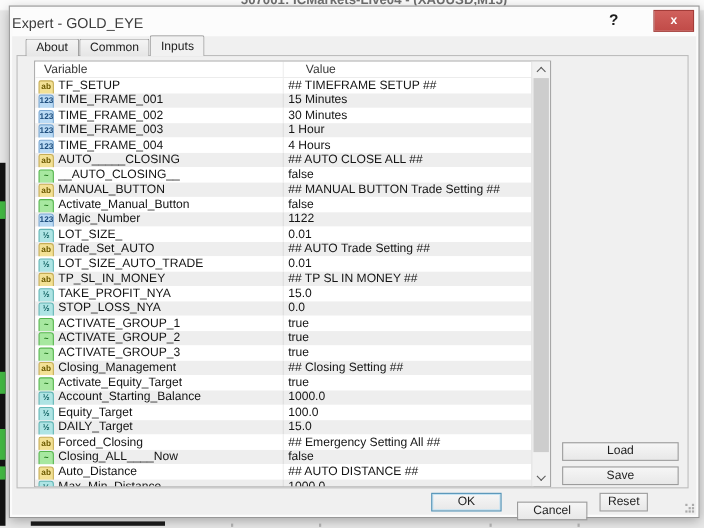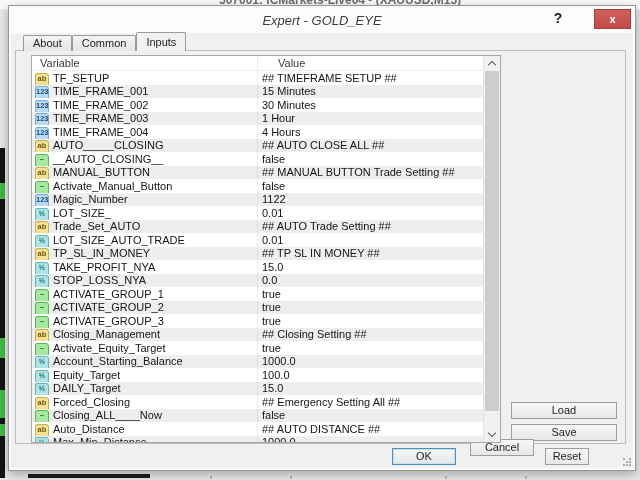--- a/index.html
+++ b/index.html
@@ -17,22 +17,22 @@
   .g3 { top:390px; height:28px; } .g4 { top:424px; height:12px; }
   .bg-bottombar { position:absolute; left:28px; top:474px; width:122px; height:4px; background:#1d1d1d; }
   .bg-tick { position:absolute; top:476px; width:2px; height:3px; background:#b5b5b5; }
 
   
   .dialog { position:absolute; left:8px; top:5px; width:628px; height:466px;
     background:#f0f0f0; border:1px solid #979797;
     box-shadow:0 3px 10px rgba(0,0,0,.30), inset 0 0 0 2px #fbfbfb; }
 
   .titlebar { position:absolute; left:2px; top:2px; right:2px; height:25px; background:#fcfcfc; }
-  .dlg-title { position:absolute; left:0; right:0; top:5px; text-align:center;
-    font-size:13px; color:#3c3c3c;font-style:italic; }
+  .dlg-title { position:absolute; left:0; right:0; top:5px; text-align:left;
+    font-size:13px; color:#3c3c3c; }
   .help-btn { position:absolute; right:66px; top:2px; width:18px; height:18px;
     font-size:14px; font-weight:bold; color:#1c1c1c; text-align:center; cursor:default; }
   .close-btn { position:absolute; right:2px; top:1px; width:37px; height:20px;
     background:linear-gradient(#d0605c,#c14b48); border:1px solid #a33c39;
     color:#fff; text-align:center; }
   .close-x { font-size:11px; font-weight:bold; line-height:18px; display:block; }
 
   
   .tabbar { position:absolute; left:14px; top:26px; height:19px; display:flex;
     align-items:flex-end; z-index:3; }
@@ -76,21 +76,21 @@
   .chev-down { top:3px; transform:rotate(45deg); }
   .sb-thumb { position:absolute; left:1px; right:1px; top:15px; height:340px; background:#cdcdcd; }
 
   
   .btn { position:absolute; height:17px; font-size:11px; color:#1f1f1f; text-align:center;
     line-height:15px; background:linear-gradient(#f6f6f6,#e8e8e8); border:1px solid #9c9c9c; }
   .btn-load { left:502px; top:396px; width:106px; }
   .btn-save { left:502px; top:418px; width:106px; }
   .btn-ok     { left:383px; top:442px; width:64px; border:1px solid #4d90b5;
     box-shadow:inset 0 0 0 1px #c3e2f2; }
-  .btn-cancel { left:461px; top:433px; width:64px; }
+  .btn-cancel { left:461px; top:450px; width:64px; }
   .btn-reset  { left:536px; top:442px; width:44px; }
 
   .grip { position:absolute; right:3px; bottom:3px; width:9px; height:9px; }
   .grip::before { content:""; position:absolute; left:0; top:0; width:2px; height:2px;
     background:#ababab;
     box-shadow:6px 0 #ababab, 6px 3px #ababab, 6px 6px #ababab,
                3px 3px #ababab, 3px 6px #ababab, 0 6px #ababab; }
 </style>
 </head>
 <body>

